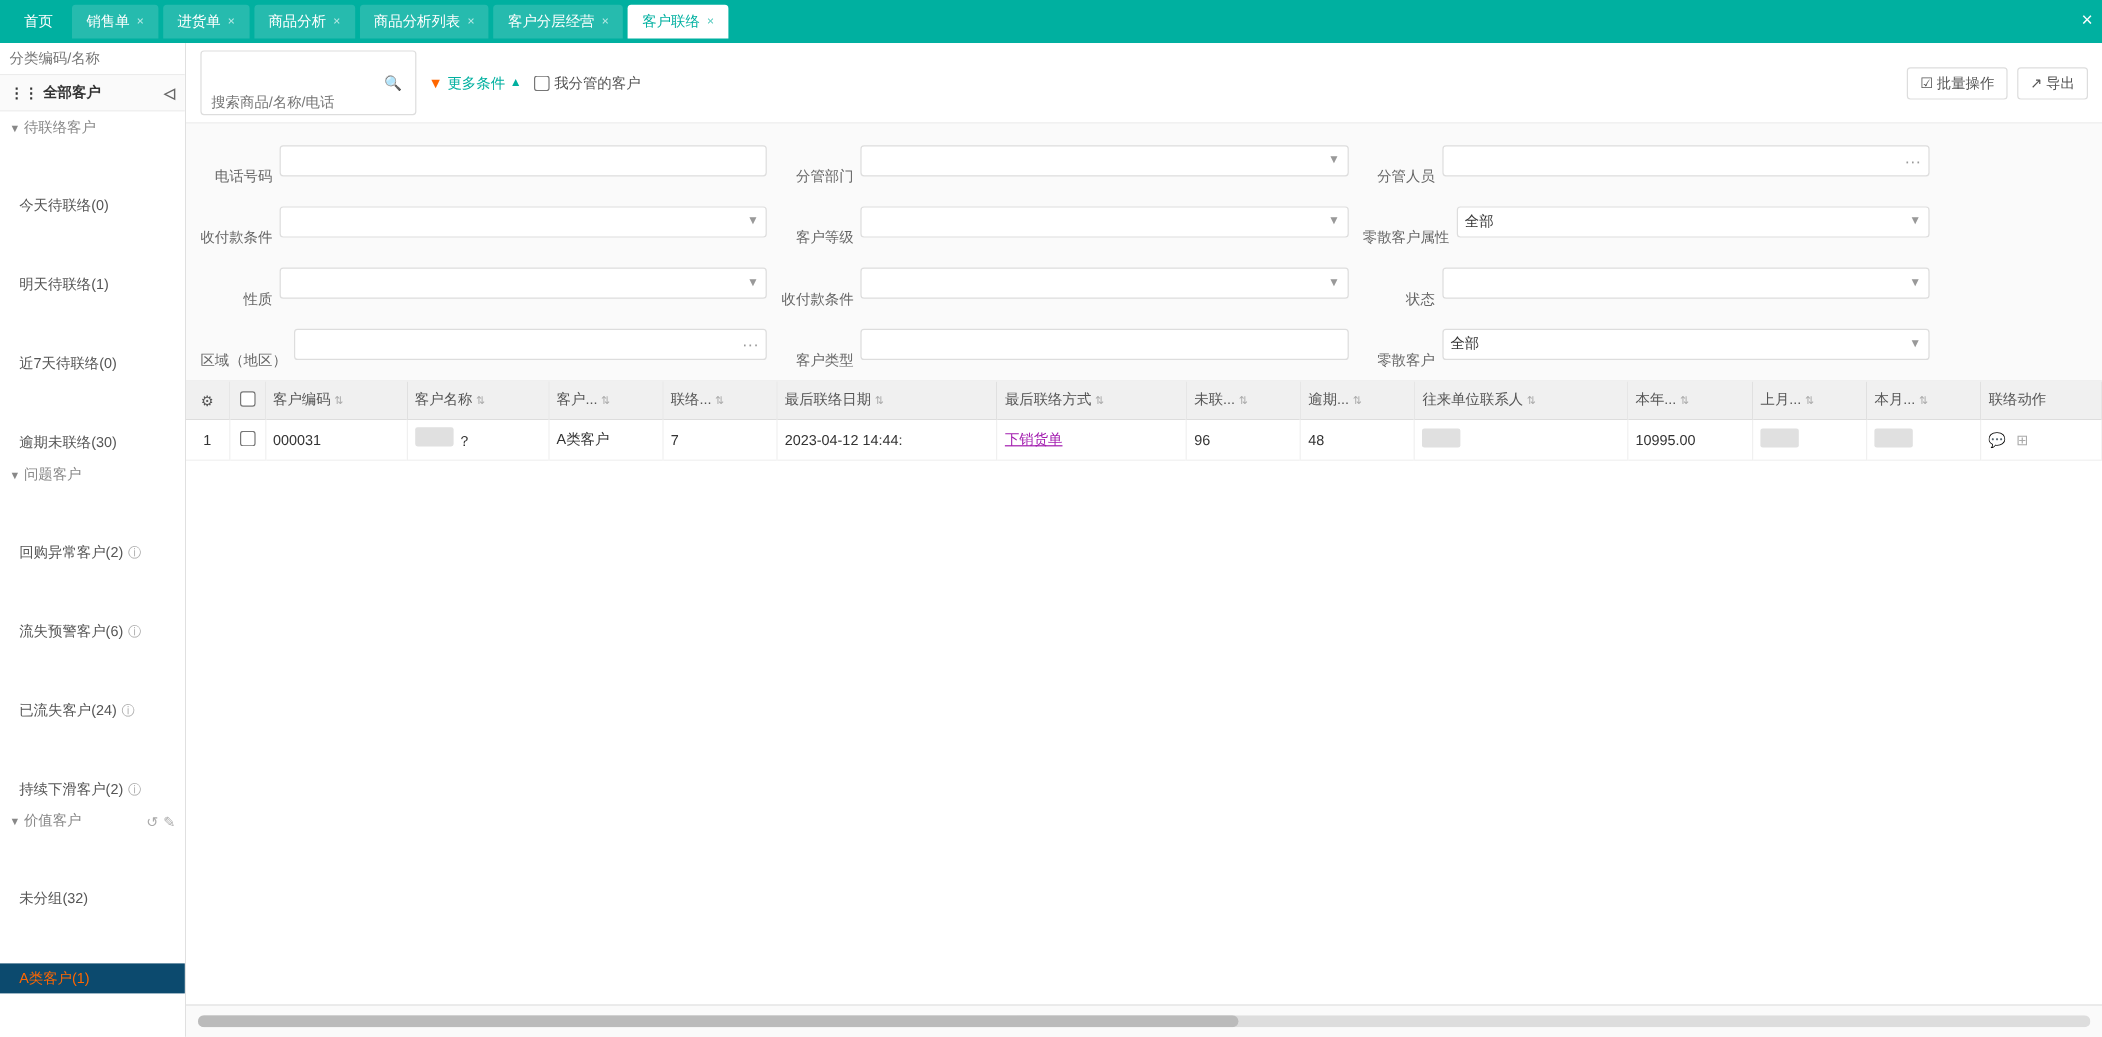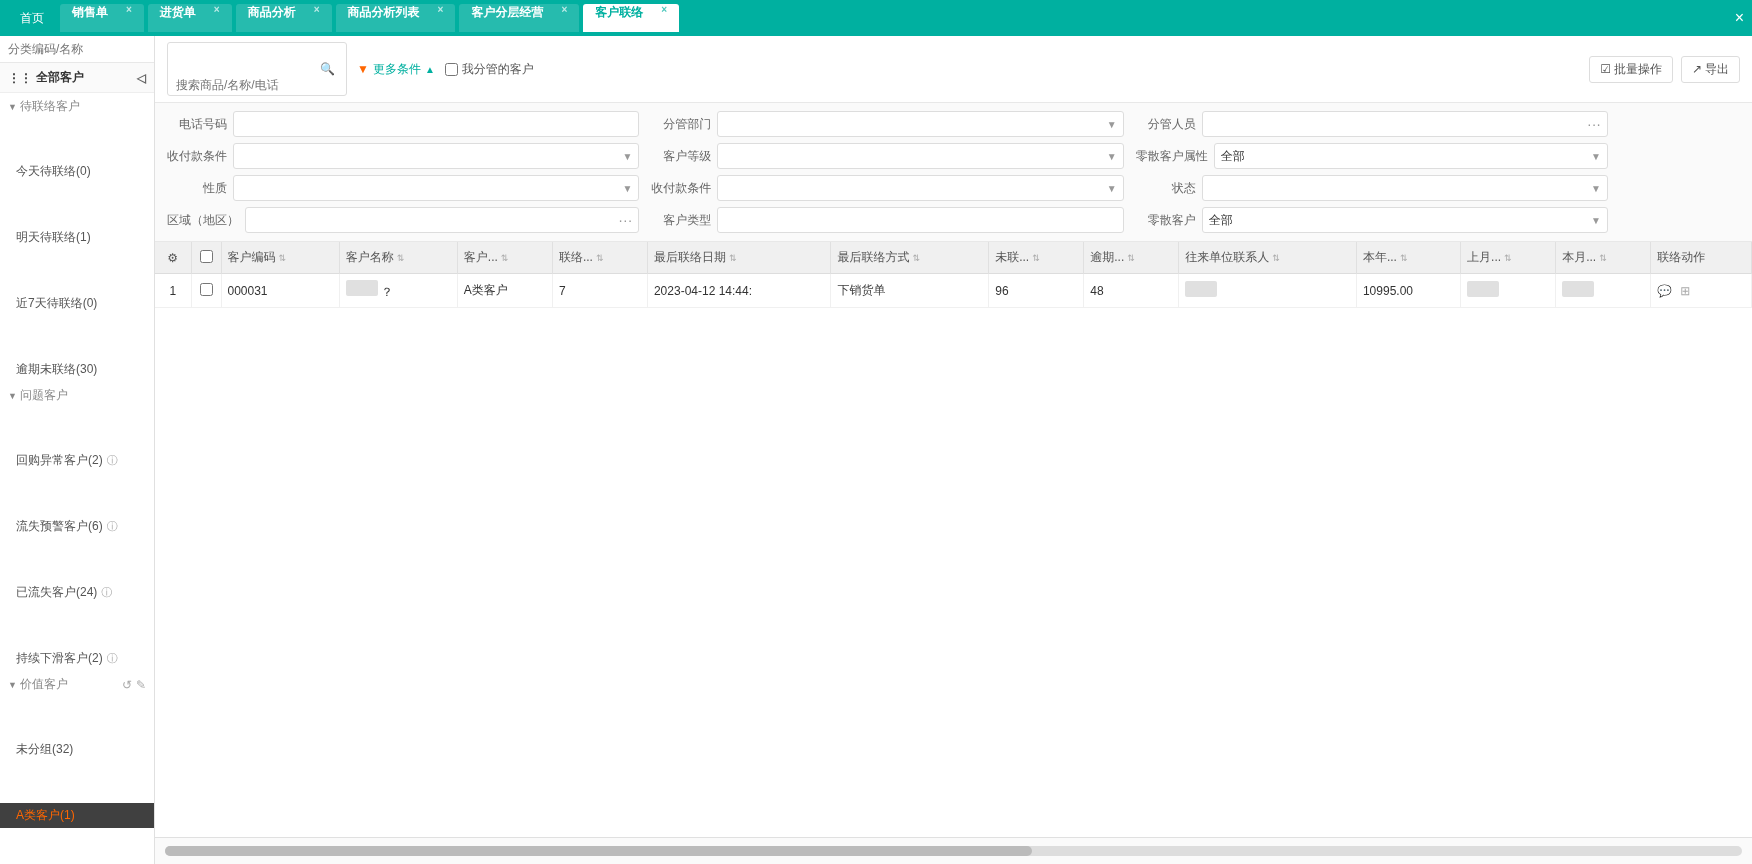--- a/index.html
+++ b/index.html
@@ -9,29 +9,29 @@
     .top-nav {
       display: flex;
       align-items: center;
       background: #00b0a0;
       height: 36px;
       padding: 0 8px;
       gap: 4px;
     }
     .nav-tab {
       display: flex;
+      align-items: center;
       padding: 0 12px;
       height: 28px;
       background: rgba(255,255,255,0.15);
       color: #fff;
       border-radius: 3px 3px 0 0;
       cursor: pointer;
-      gap: 18px;
+      gap: 6px;
       white-space: nowrap;
-      font-weight: bold;
     }
     .nav-tab.active {
       background: #fff;
       color: #00b0a0;
     }
     .nav-tab .close-btn {
       font-size: 10px;
       opacity: 0.7;
     }
     .nav-home {
@@ -114,21 +114,21 @@
     .sidebar-item {
       padding: 4px 8px 4px 16px;
       color: #555;
       cursor: pointer;
       display: flex;
       align-items: center;
       gap: 4px;
       margin-top: 41px;
     }
     .sidebar-item.active {
-      background: #404040;
+      background: #0c4a6e;
       color: #f60;
     }
 
     
     .content-area {
       flex: 1;
       display: flex;
       flex-direction: column;
       background: #fff;
       overflow: hidden;
@@ -210,20 +210,21 @@
     .filter-row {
       display: flex;
       align-items: center;
       gap: 6px;
     }
     .filter-label {
       color: #666;
       white-space: nowrap;
       min-width: 60px;
       text-align: right;
+      margin-top: 28px;
     }
     .filter-input {
       flex: 1;
       border: 1px solid #ddd;
       border-radius: 3px;
       padding: 3px 6px;
       font-size: 12px;
       color: #333;
       background: #fff;
       display: flex;
@@ -304,21 +305,22 @@
     .th-sort {
       display: flex;
       align-items: center;
       gap: 3px;
     }
     .sort-icon {
       color: #aaa;
       font-size: 9px;
     }
     .link-text {
-      color: #404040;
+      color: #a21caf;
+      text-decoration: underline;
       cursor: pointer;
     }
     .cell-actions {
       display: flex;
       align-items: center;
       gap: 8px;
       color: #aaa;
     }
     .cell-icon {
       cursor: pointer;

